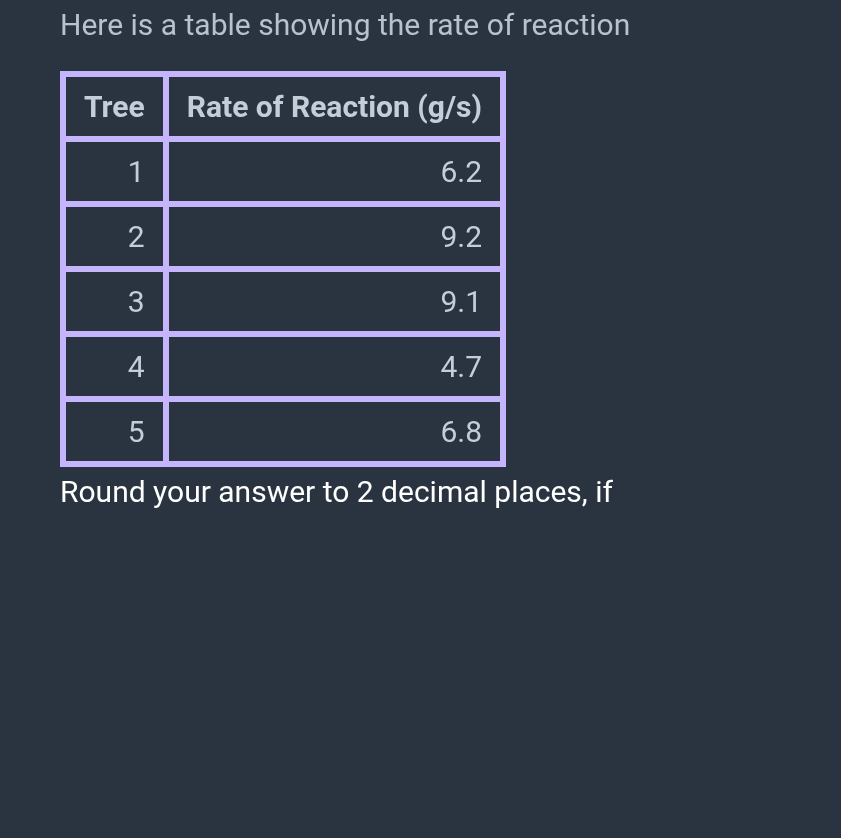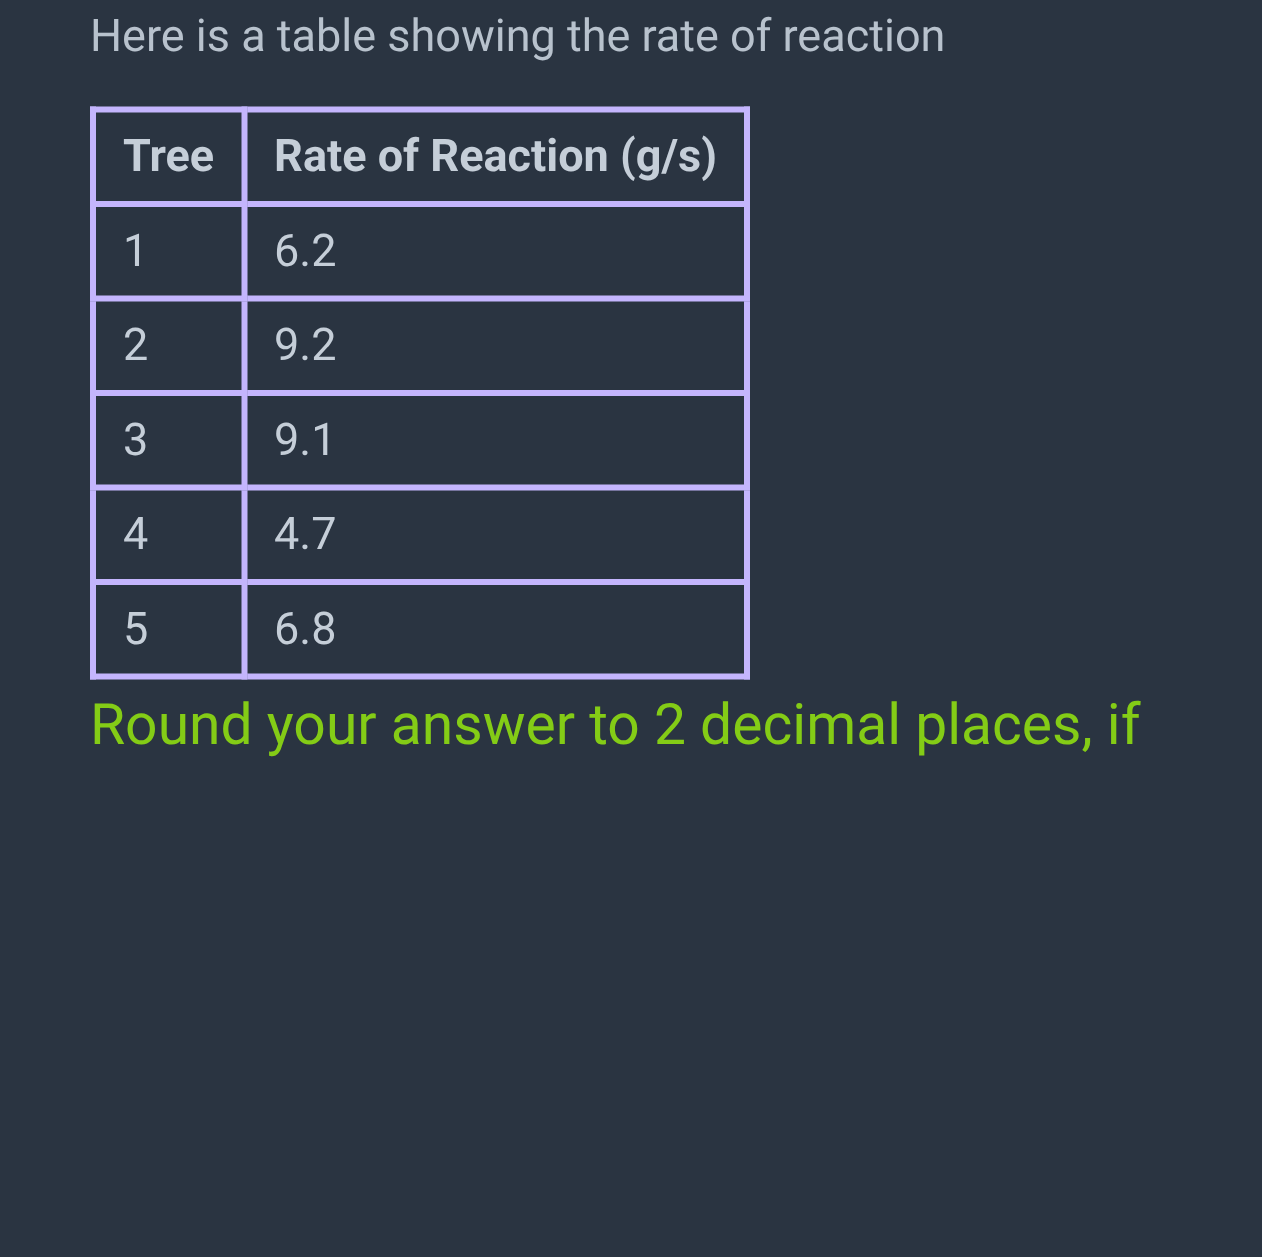--- a/index.html
+++ b/index.html
@@ -22,42 +22,42 @@
       margin: 0;
       padding-top: 0;
       position: relative;
       top: -10px;
     }
     table {
       border-collapse: collapse;
       margin-top: 12px;
     }
     th, td {
-      border: 4px solid #c4b5fd;
+      border: 6px solid #c4b5fd;
       padding: 12px 18px;
-      text-align: left;
+      text-align: right;
       font-size: 30px;
       color: #c5ced8;
     }
     th {
       font-weight: 700;
     }
     td {
       font-weight: 400;
     }
     .question-text {
       font-size: 30px;
       line-height: 1.55;
       color: #b8c2cd;
       margin-top: 10px;
     }
     .instruction-text {
-      font-size: 38px;
+      font-size: 30px;
       line-height: 1.55;
-      color: #84cc16;
+      color: #ffffff;
       margin-top: 2px;
     }
   </style>
 </head>
 <body>
 
 <div class="container">
   <p class="intro-text">
     <span>Here is a table showing the rate of reaction</span><br>
   </p>

